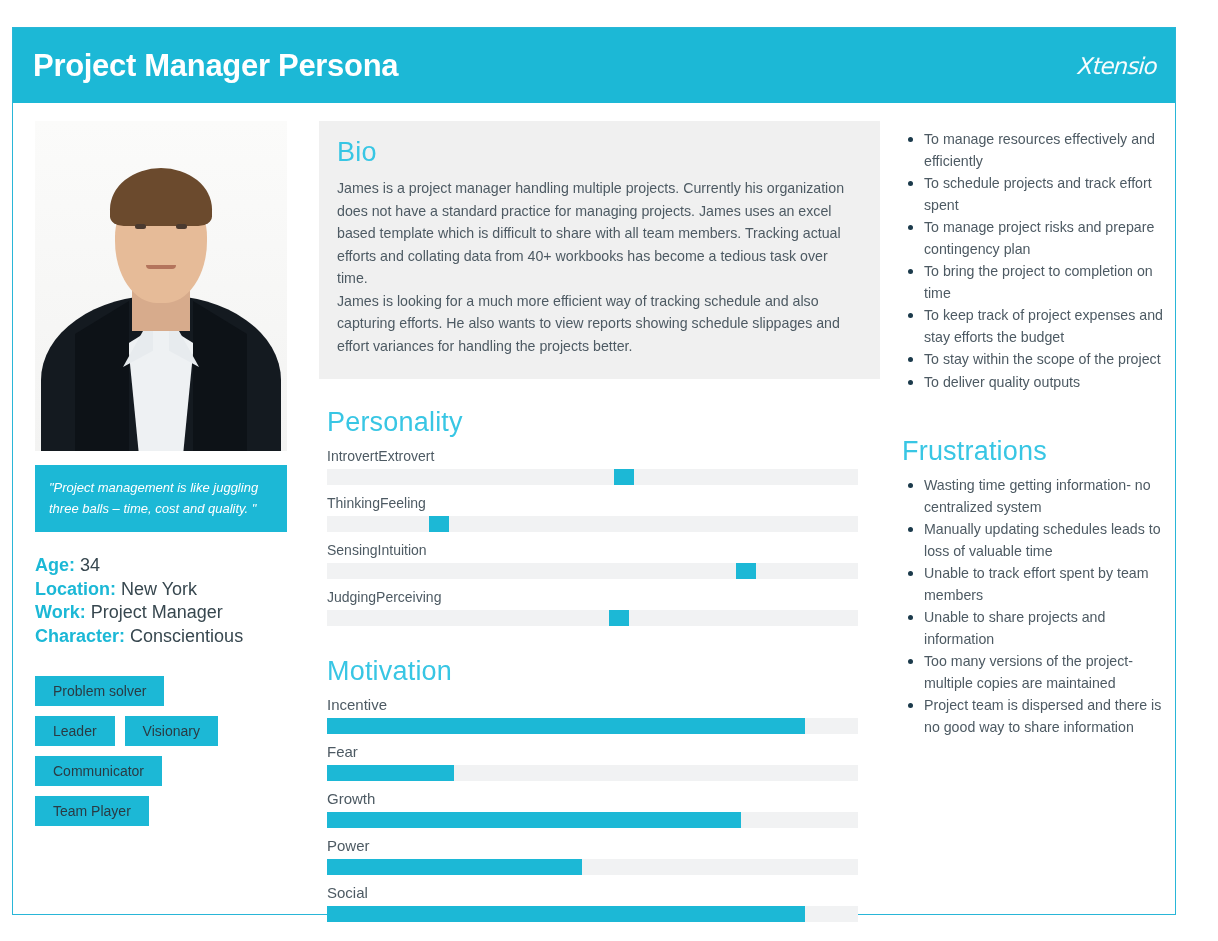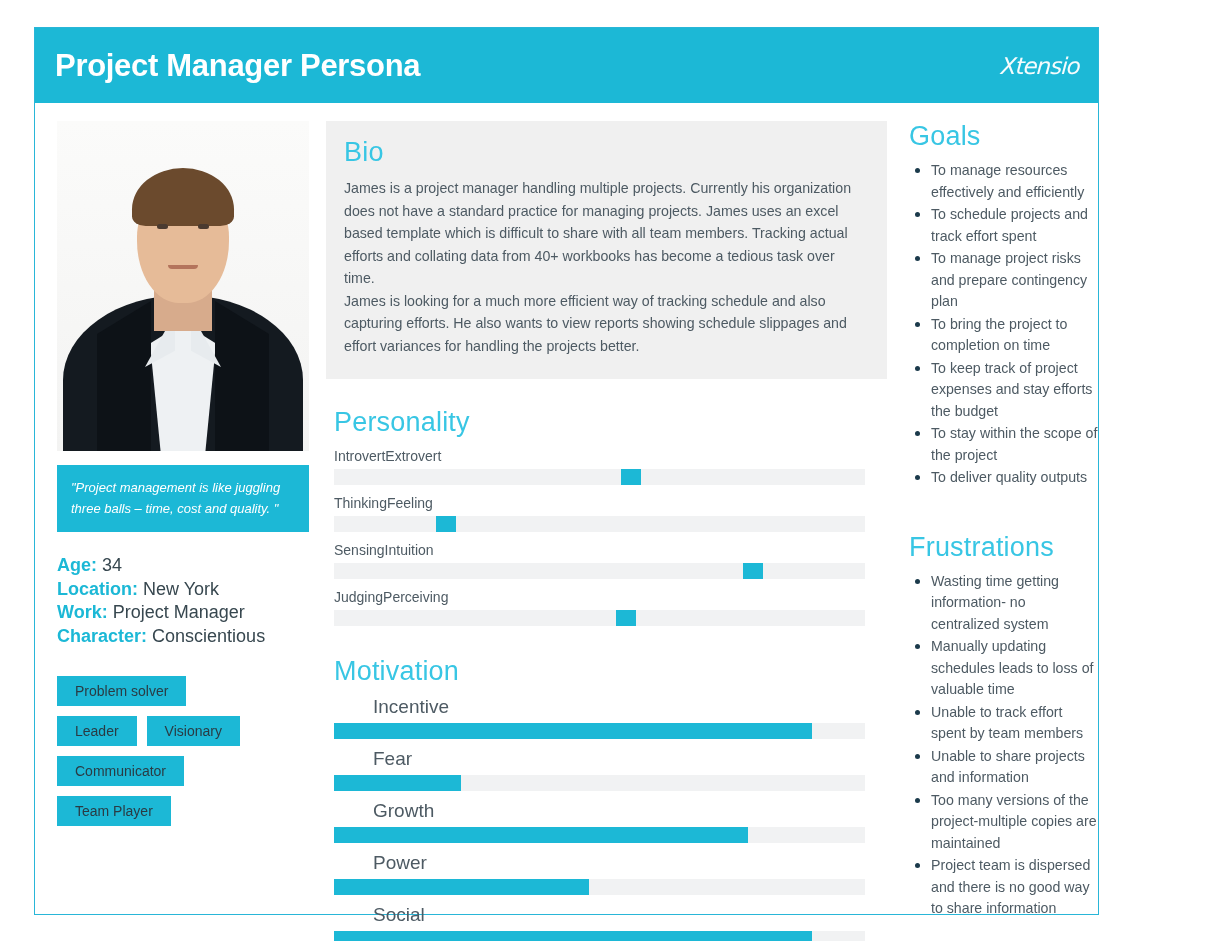--- a/index.html
+++ b/index.html
@@ -4,22 +4,22 @@
 <style>
   * { box-sizing: border-box; margin: 0; padding: 0; }
   html, body {
     width: 1218px; height: 941px;
     background: #ffffff;
     font-family: "Liberation Sans", sans-serif;
     overflow: hidden;
   }
   .page {
     position: absolute;
-    left: 34px; top: 27px;
-    width: 1065px; height: 888px;
+    left: 12px; top: 27px;
+    width: 1164px; height: 888px;
     border: 1px solid #29b6d8;
     background: #ffffff;
   }
   
   .header {
     position: relative;
     height: 75px;
     background: #1cb8d6;
     display: flex;
     align-items: center;
@@ -177,21 +177,21 @@
   .thumb {
     position: absolute; top: 0;
     width: 20px; height: 16px;
     background: #1cb8d6;
     transform: translateX(-50%);
   }
 
   
   .motivation { margin-top: 30px; padding-left: 8px; }
   .bar-block { margin-top: 9px; }
-  .bar-label { font-size: 19px; color: #4d5a63; margin-bottom: 5px; margin-left: 39px; }
+  .bar-label { font-size: 15px; color: #4d5a63; margin-bottom: 5px; }
   .bar-track {
     position: relative; height: 16px;
     background: #f1f2f3; width: 531px;
   }
   .bar-fill { position: absolute; left: 0; top: 0; height: 16px; background: #1cb8d6; }
 
   
   .list { margin-top: 8px; list-style: none; }
   .list li {
     position: relative;
@@ -366,21 +366,20 @@
           <div class="bar-label">Social</div>
           <div class="bar-track">
             <div class="bar-fill" style="width: 90%;"></div>
           </div>
         </div>
       </div>
     </div>
 
     <div class="col-right">
       <div>
-        <div class="sec-title">Goals</div>
         <ul class="list">
             <li>To manage resources effectively and efficiently</li>
             <li>To schedule projects and track effort spent</li>
             <li>To manage project risks and prepare contingency plan</li>
             <li>To bring the project to completion on time</li>
             <li>To keep track of project expenses and stay efforts the budget</li>
             <li>To stay within the scope of the project</li>
             <li>To deliver quality outputs</li>
           </ul>
       </div>

